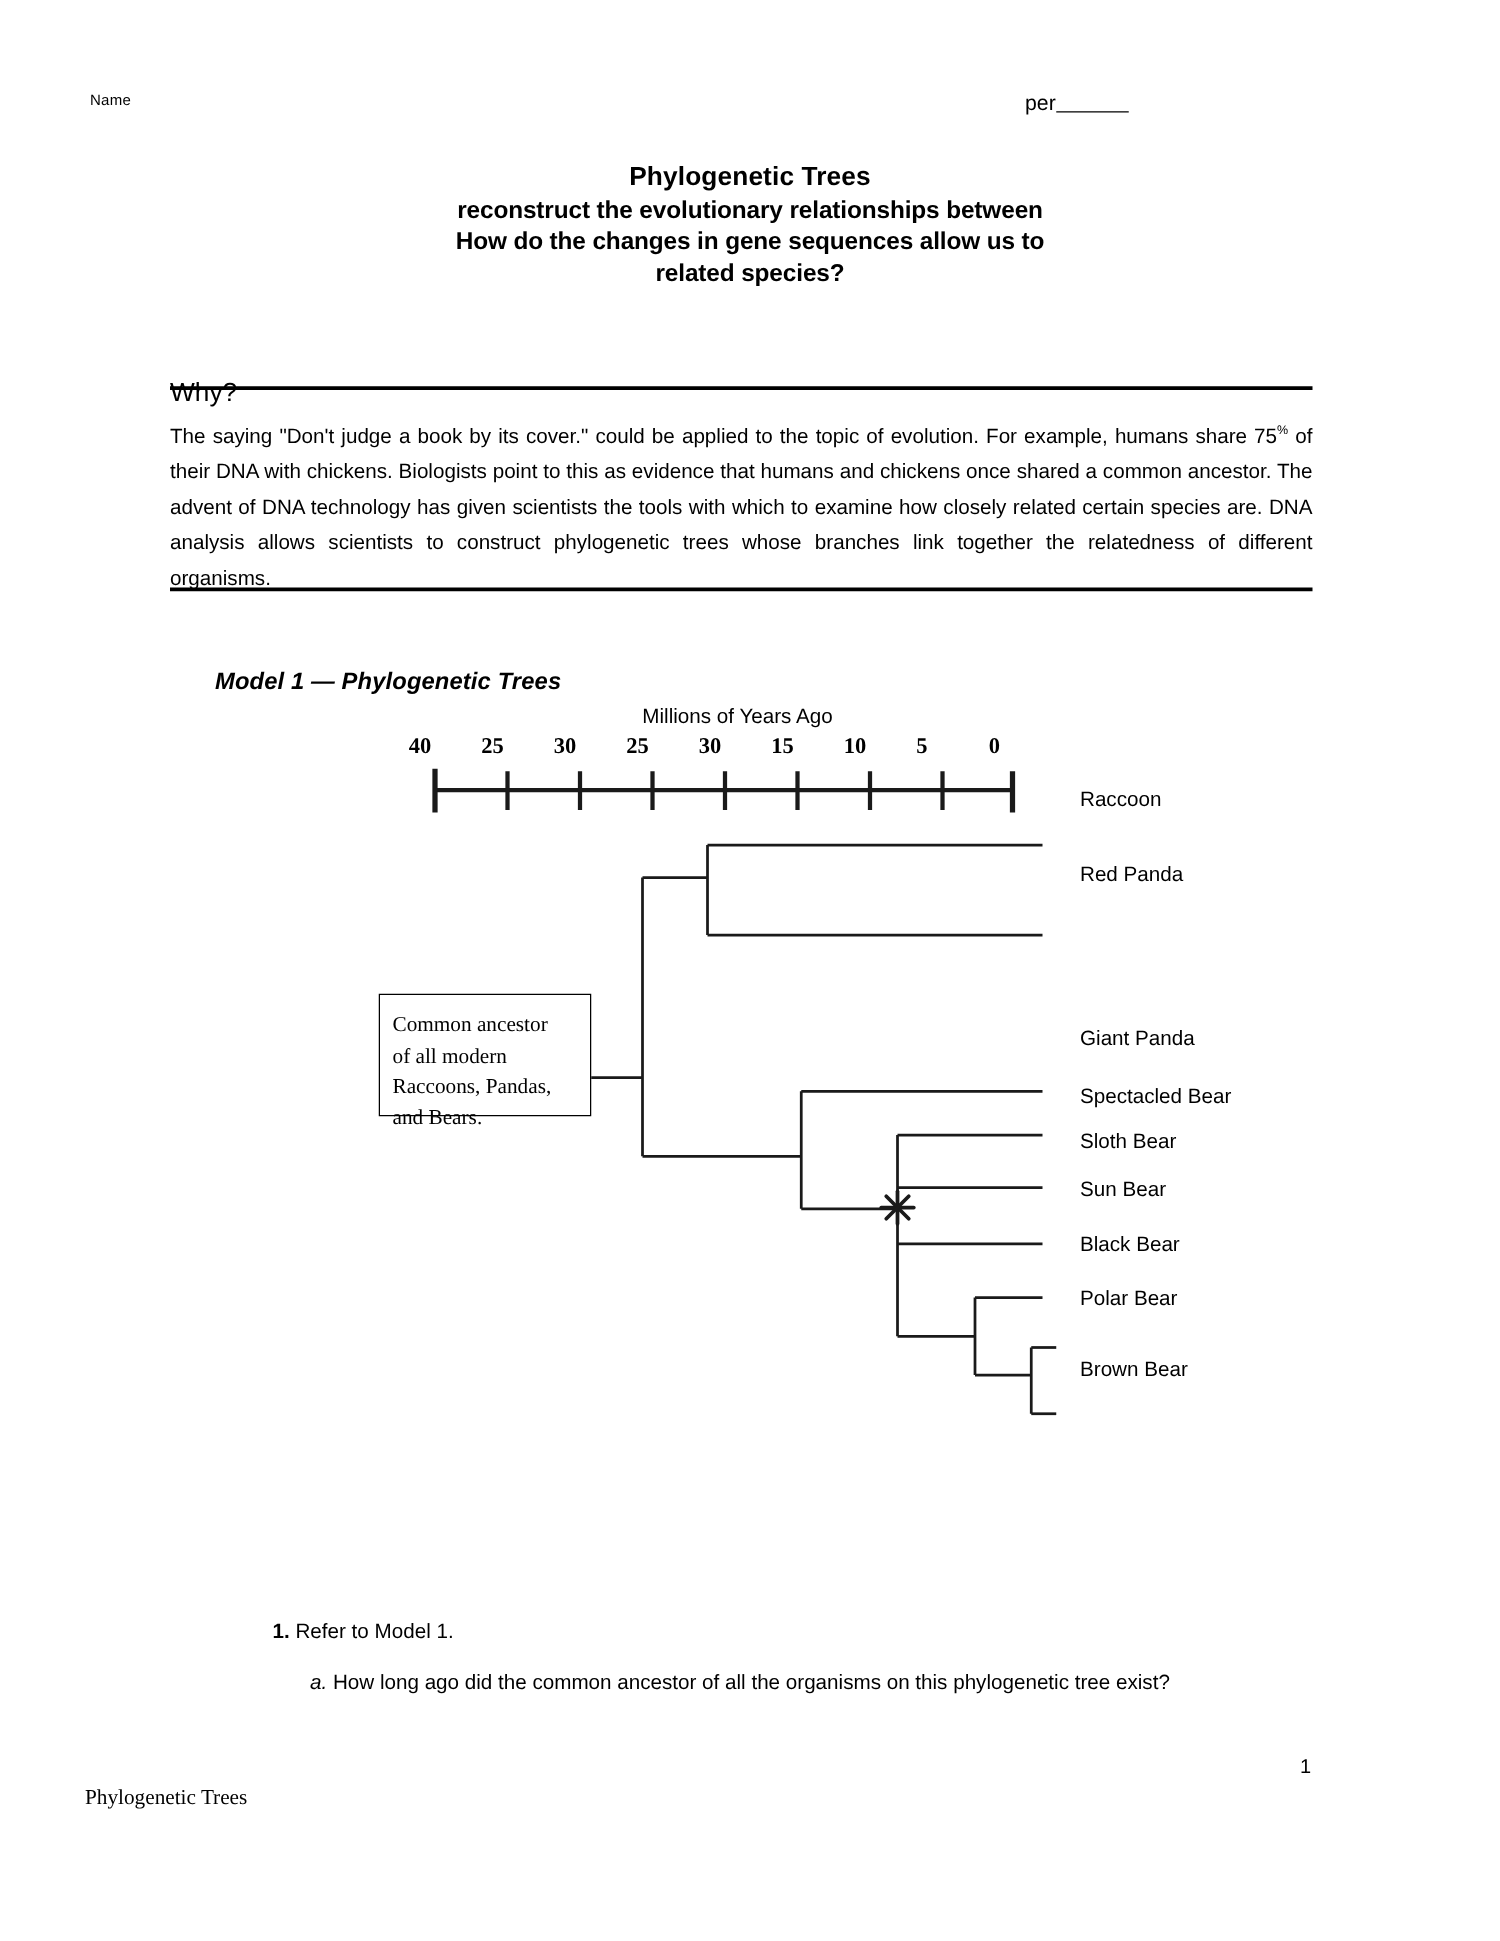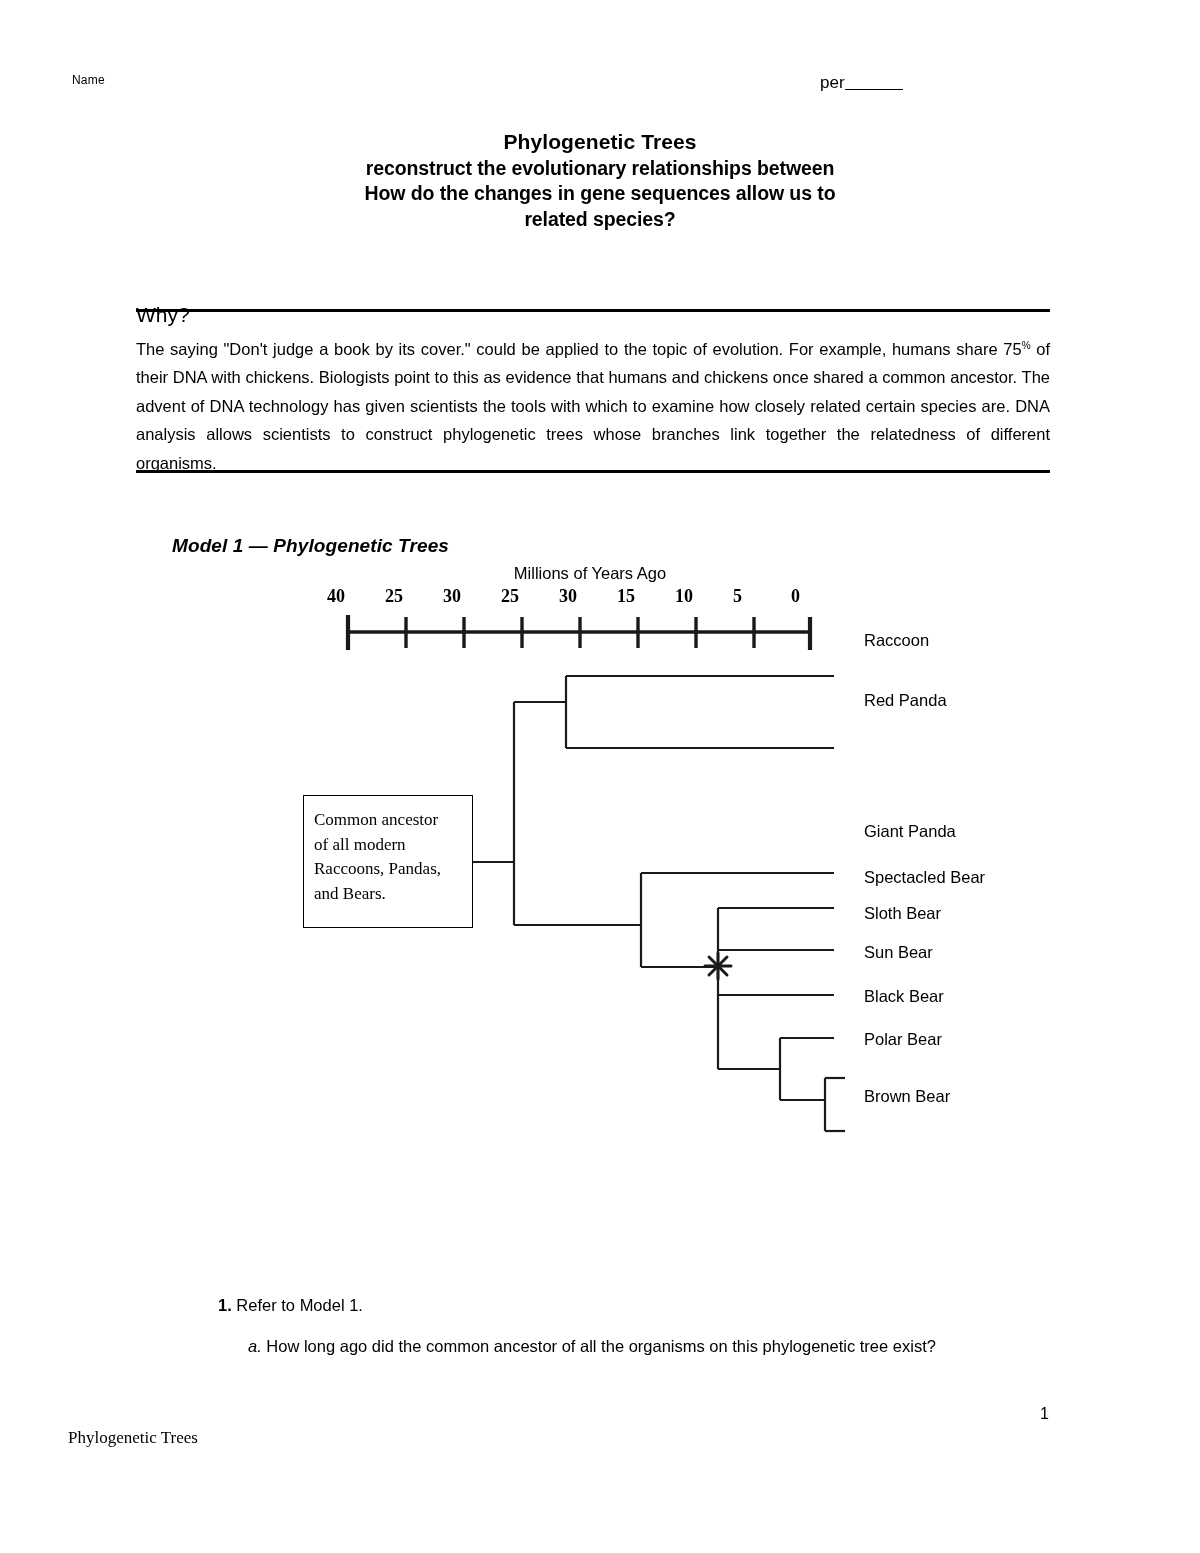--- a/index.html
+++ b/index.html
@@ -129,21 +129,21 @@
     left: 864px;
     font-size: 16.5px;
     white-space: nowrap;
   }
 
   .ancestor-box {
     position: absolute;
     left: 303px;
     top: 795px;
     width: 170px;
-    height: 133px;
+    height: 98px;
     border: 1.6px solid #000;
     box-sizing: border-box;
     padding: 12px 10px 0 10px;
     font-family: "Liberation Serif", serif;
     font-size: 17px;
     line-height: 1.45;
   }
 
   
   .q-num {

